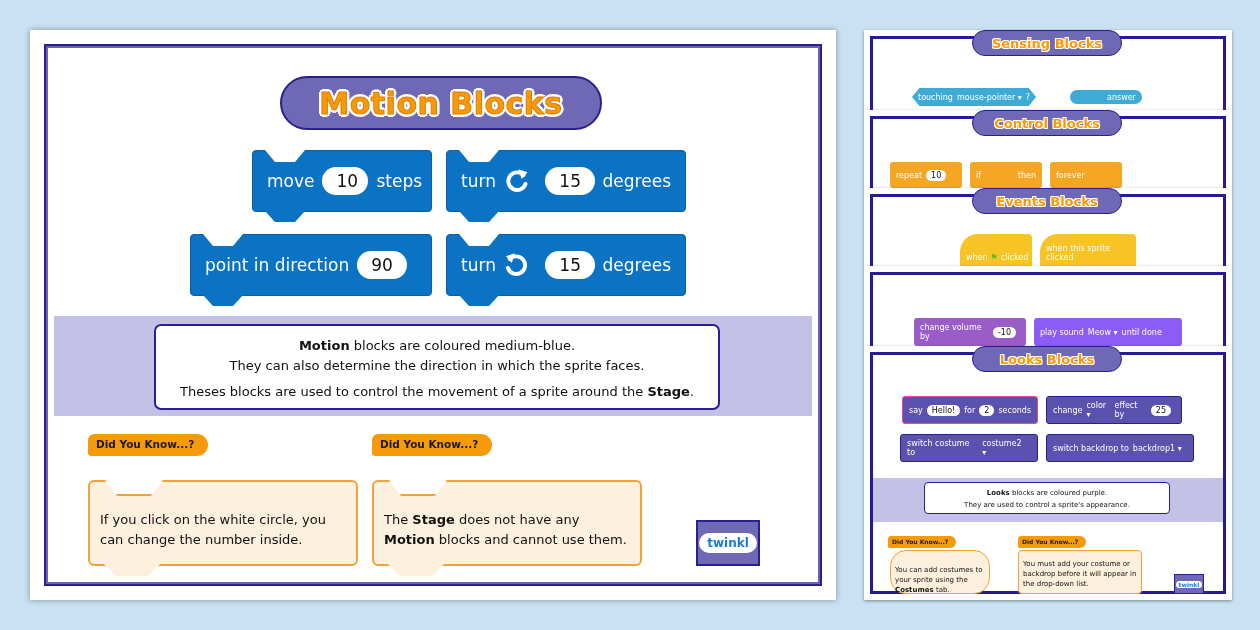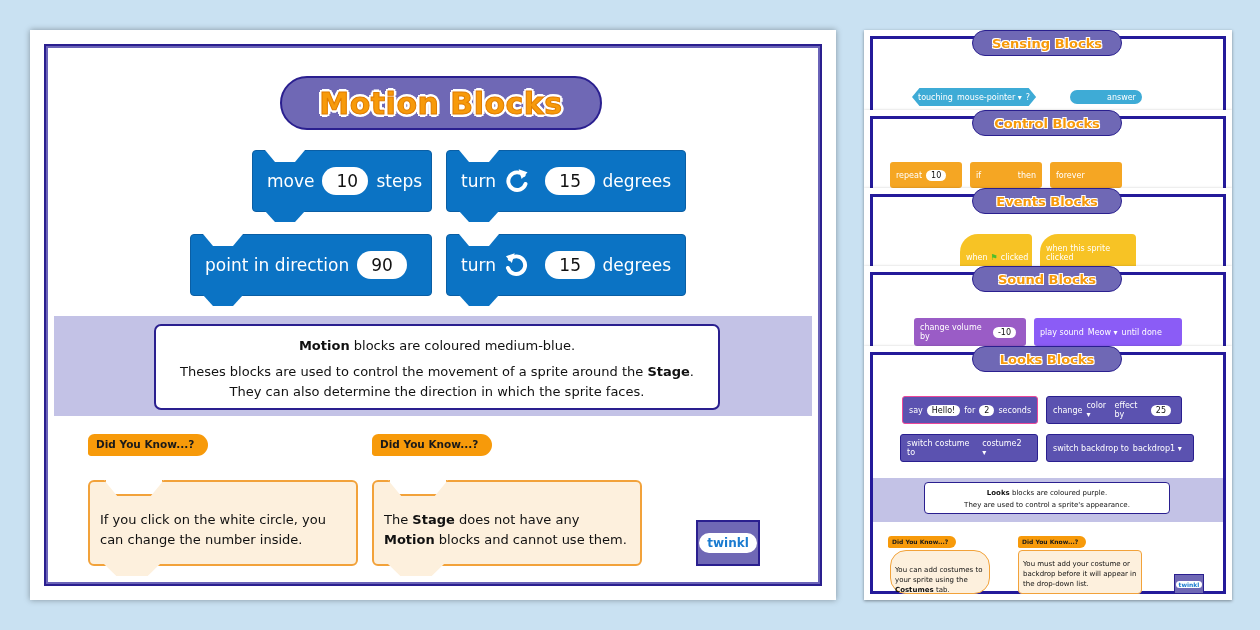--- a/index.html
+++ b/index.html
@@ -77,22 +77,22 @@
           <path d="M8 9 A9 9 0 1 1 6 18" fill="none" stroke="#fff" stroke-width="4" stroke-linecap="round"></path>
           <polygon points="13,3 4,6 10,13" fill="#fff"></polygon>
         </svg>
         <span class="oval">15</span>
         <span>degrees</span>
       </div>
 
       <div class="info-band"></div>
       <div class="info-box">
         <div><b>Motion</b><span> blocks are coloured medium-blue.</span></div>
+        <div><span>They can also determine the direction in which the sprite faces.</span></div>
         <div style="margin-top:6px;"><span>Theses blocks are used to control the movement of a sprite around the </span><b>Stage</b><span>.</span></div>
-        <div><span>They can also determine the direction in which the sprite faces.</span></div>
       </div>
 
       <div class="dyk-tab" style="left:34px; top:380px;">Did You Know...?</div>
       <div class="dyk-box" style="left:34px; top:408px;">
         <span>If you click on the white circle, you can change the number inside.</span>
       </div>
 
       <div class="dyk-tab" style="left:318px; top:380px;">Did You Know...?</div>
       <div class="dyk-box" style="left:318px; top:408px;">
         <span>The </span><b>Stage</b><span> does not have any </span><b>Motion</b><span> blocks and cannot use them.</span>
@@ -150,23 +150,20 @@
         <span></span>
         <span>clicked</span>
       </div>
     <div class="mini" style="left:176px; top:46px; width:96px; height:32px; background:#f7c325; border-radius:18px 4px 0 0; align-items:flex-end; padding-bottom:4px;">
         <span>when this sprite clicked</span>
       </div>
   </div>
 
   <div class="thumb" style="top:236px; height:80px;">
     <div class="thumb-frame"></div>
-    <div class="thumb-pill">
-        <span>Sound Blocks</span>
-      </div>
     <div class="mini" style="left:50px; top:52px; width:112px; height:28px; background:#9a5cc6;">
         <span>change volume by</span>
         <span class="o">-10</span>
       </div>
     <div class="mini" style="left:170px; top:52px; width:148px; height:28px; background:#8b5cf6;">
         <span>play sound</span>
         <span class="dd">Meow ▾</span>
         <span>until done</span>
       </div>
   </div>

